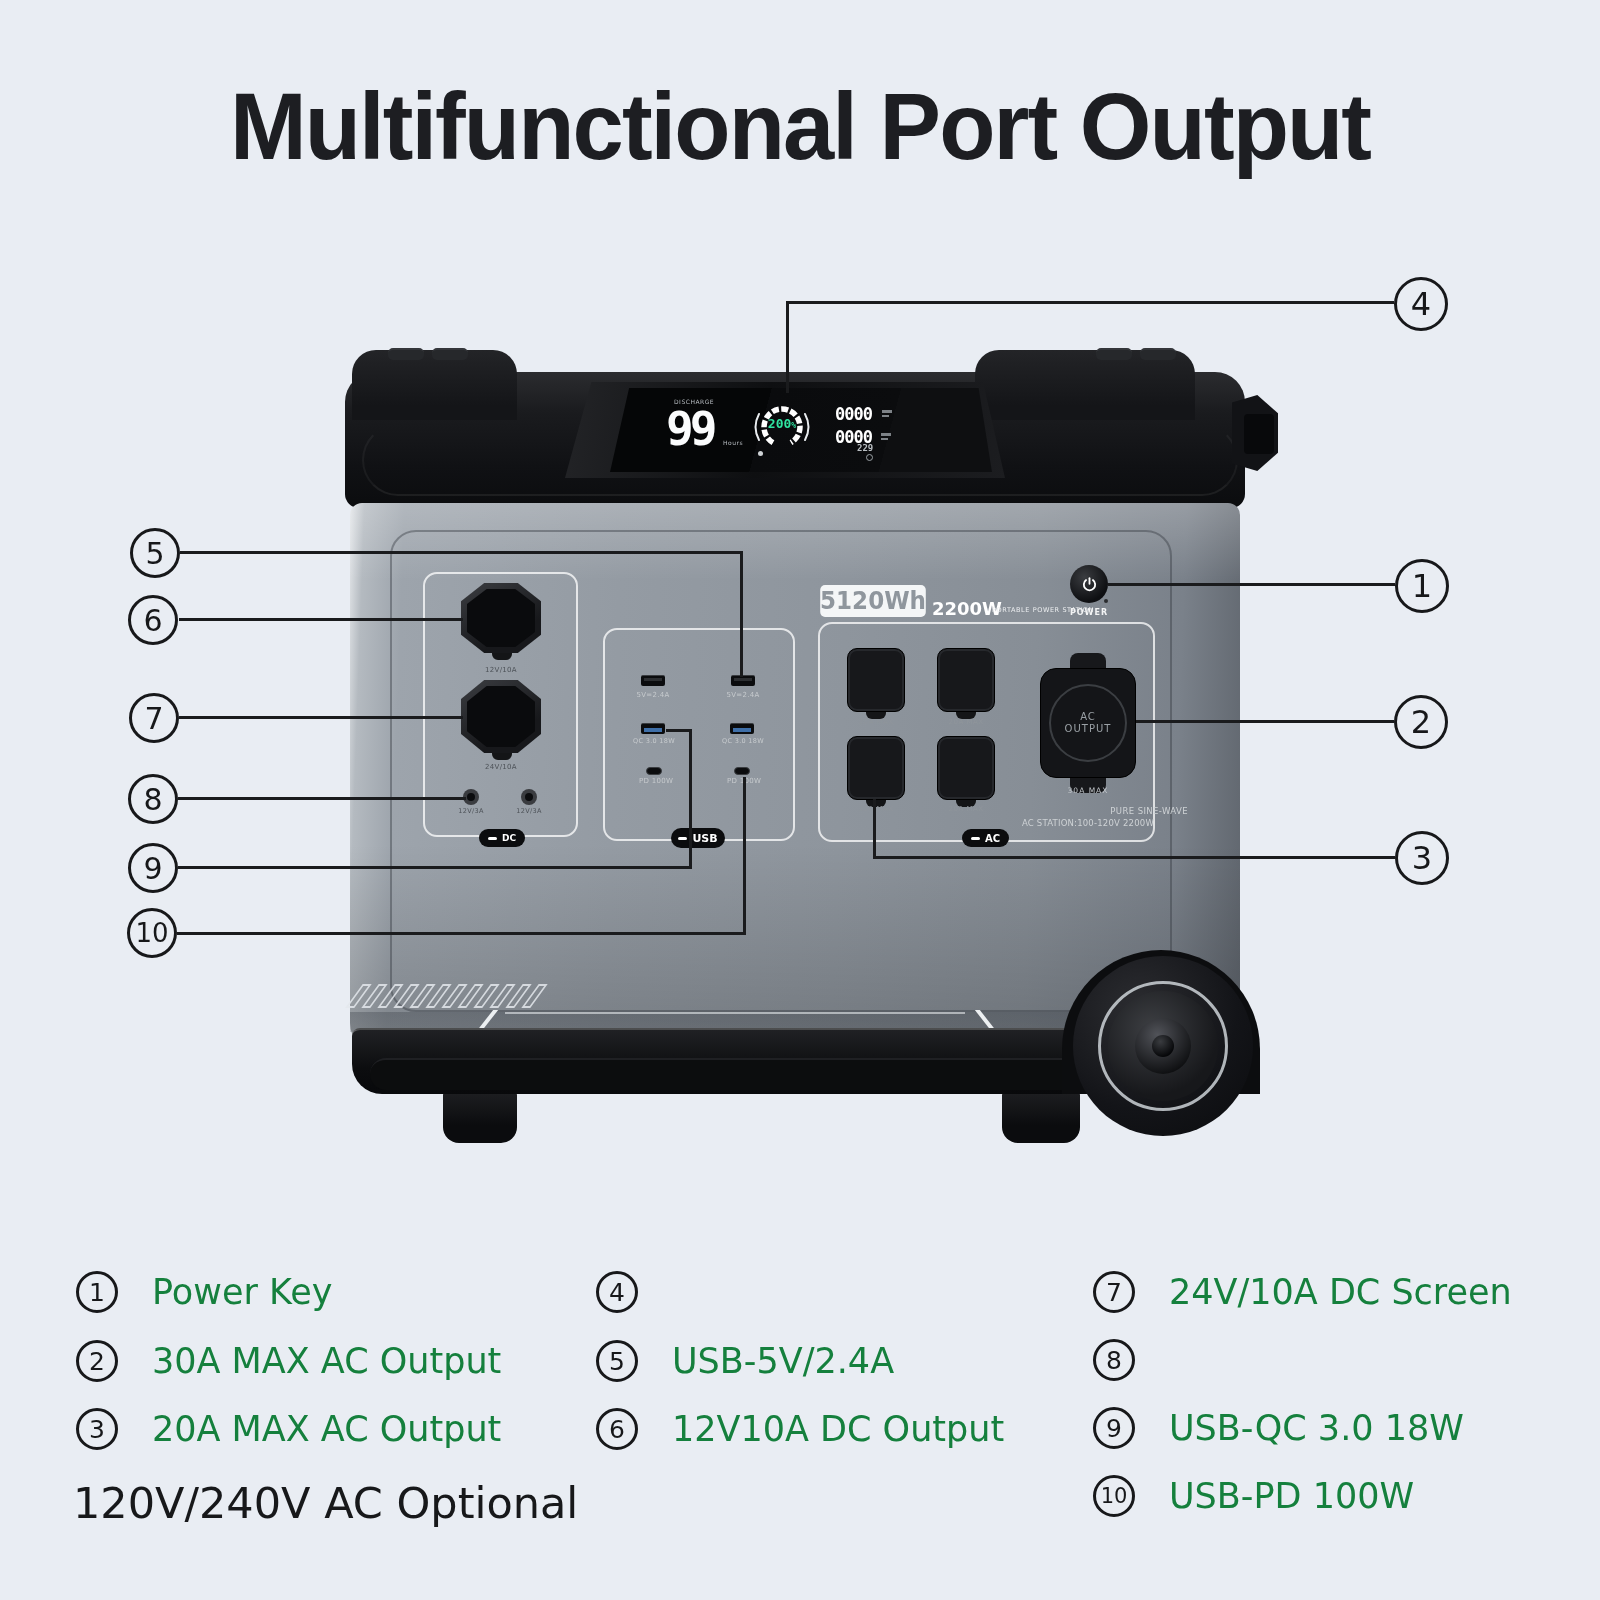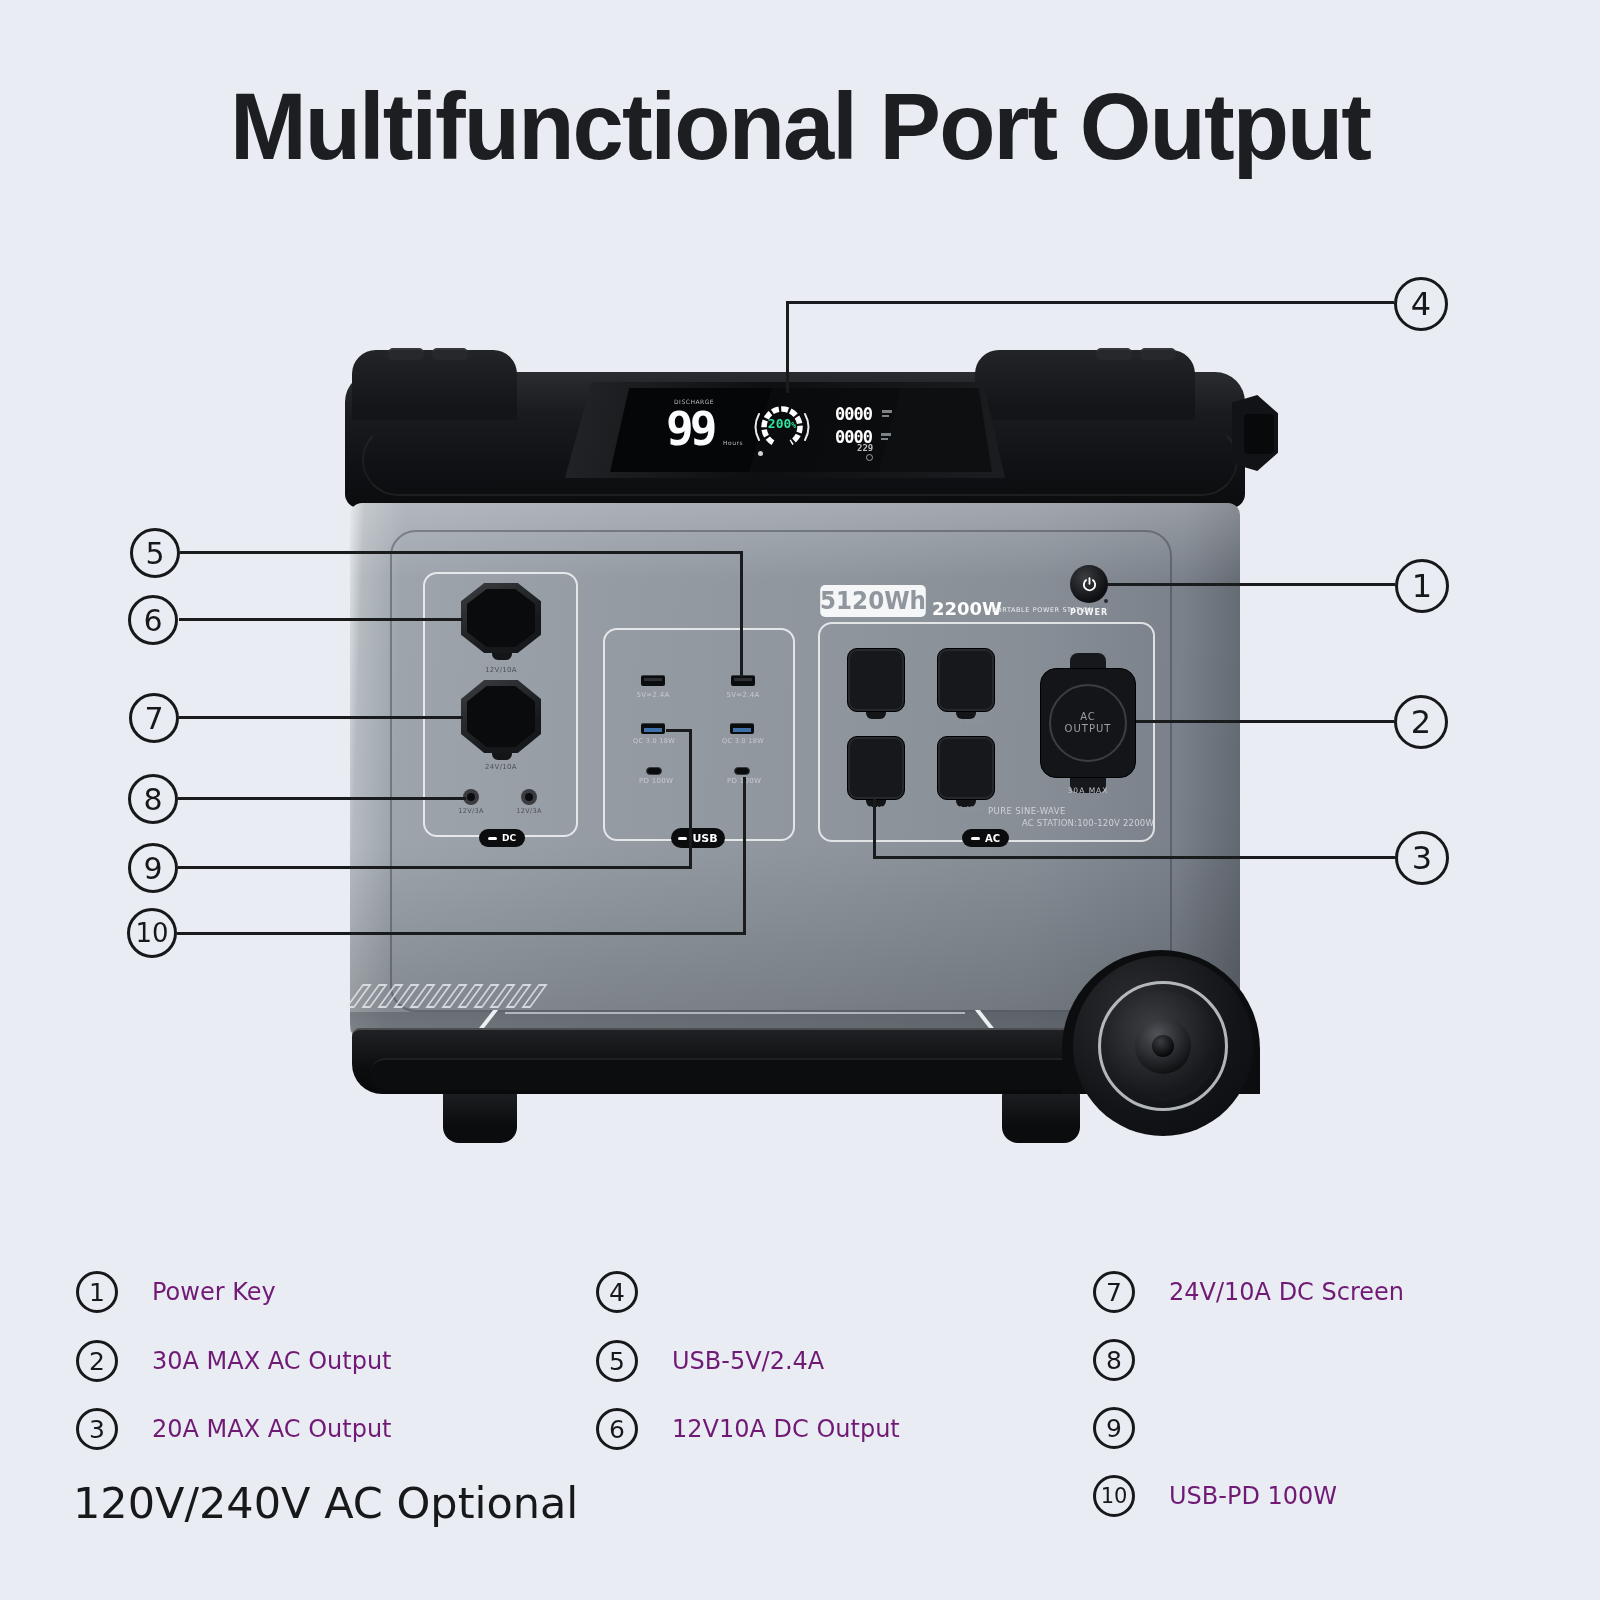--- a/index.html
+++ b/index.html
@@ -78,21 +78,21 @@
   .dash{width:9px;height:3px;background:#fff;border-radius:2px;}
   .badge{left:818px;top:585px;width:110px;height:32px;background:#f4f6f7;border-radius:5px;
          display:flex;align-items:center;justify-content:center;color:#8f969d;font-weight:bold;
          font-size:24px;transform:scaleX(.96);}
   .pwr-btn{left:1070px;top:565px;width:38px;height:38px;border-radius:50%;
      background:radial-gradient(circle at 38% 32%,#3a3c40,#0e0f12 70%);display:flex;align-items:center;justify-content:center;}
   
   .lrow{display:flex;align-items:center;gap:34px;}
   .lnum{width:42px;height:42px;border:3px solid #17181a;border-radius:50%;box-sizing:border-box;
         display:flex;align-items:center;justify-content:center;font-size:25px;color:#17181a;flex:0 0 auto;}
-  .ltext{font-size:24px;color:#701a75;white-space:nowrap;text-align:right;}
+  .ltext{font-size:35px;color:#15803d;white-space:nowrap;text-align:right;}
   .lfoot{left:73px;top:1478px;font-size:43px;color:#17181a;font-weight:500;white-space:nowrap;}
 </style>
 </head>
 <body>
 
 <div id="stage">
 
   <div class="abs title">Multifunctional Port Output</div>
 
   <div class="abs top-black"></div>
@@ -243,21 +243,21 @@
   <div class="abs outlabel" style="left:926px;top:805px;width:80px;">20A MAX</div>
 
   <div class="abs" style="left:1070px;top:653px;width:36px;height:18px;background:#17181b;border-radius:8px 8px 0 0;"></div>
   <div class="abs" style="left:1070px;top:775px;width:36px;height:18px;background:#17181b;border-radius:0 0 8px 8px;"></div>
   <div class="abs" style="left:1040px;top:668px;width:96px;height:110px;background:#141518;border-radius:16px;border:1px solid #000;box-sizing:border-box;"></div>
   <div class="abs" style="left:1049px;top:684px;width:78px;height:78px;border-radius:50%;border:2px solid #3b3e42;box-sizing:border-box;display:flex;flex-direction:column;align-items:center;justify-content:center;color:#9aa0a5;font-size:10px;letter-spacing:1px;line-height:12px;">
     <span>AC</span>
       <span>OUTPUT</span>
   </div>
   <div class="abs" style="left:1048px;top:786px;width:80px;text-align:center;font-size:7.5px;color:#c3c7cb;letter-spacing:1px;">30A MAX</div>
-  <div class="abs" style="left:988px;top:806px;width:200px;text-align:left;font-size:8.5px;color:#ced2d5;letter-spacing:.4px;">PURE SINE-WAVE</div>
+  <div class="abs" style="left:988px;top:806px;width:200px;text-align:right;font-size:8.5px;color:#ced2d5;letter-spacing:.4px;">PURE SINE-WAVE</div>
   <div class="abs" style="left:988px;top:818px;width:200px;text-align:center;font-size:8.5px;color:#ced2d5;letter-spacing:.2px;">AC STATION:100-120V 2200W</div>
   <div class="abs pill" style="left:962px;top:829px;width:47px;height:18px;font-size:10px;">
     <span class="dash"></span>
       <span>AC</span>
   </div>
 
   <div class="abs line" style="left:786px;top:301px;width:3px;height:92px;"></div>
   <div class="abs line" style="left:786px;top:301px;width:608px;height:3px;"></div>
   <div class="abs line" style="left:1108px;top:583px;width:287px;height:3px;"></div>
   <div class="abs line" style="left:1136px;top:720px;width:258px;height:3px;"></div>
@@ -333,19 +333,20 @@
 
   <div class="abs lrow" style="left:1093px;top:1271px;">
     <span class="lnum">7</span>
     <span class="ltext">24V/10A DC Screen</span>
   </div>
   <div class="abs lrow" style="left:1093px;top:1339px;">
     <span class="lnum">8</span>
   </div>
   <div class="abs lrow" style="left:1093px;top:1407px;">
     <span class="lnum">9</span>
+    <span class="ltext">USB-QC 3.0 18W</span>
   </div>
   <div class="abs lrow" style="left:1093px;top:1475px;">
     <span class="lnum" style="font-size:21px;">10</span>
     <span class="ltext">USB-PD 100W</span>
   </div>
 
 </div>
 
 </body></html>

